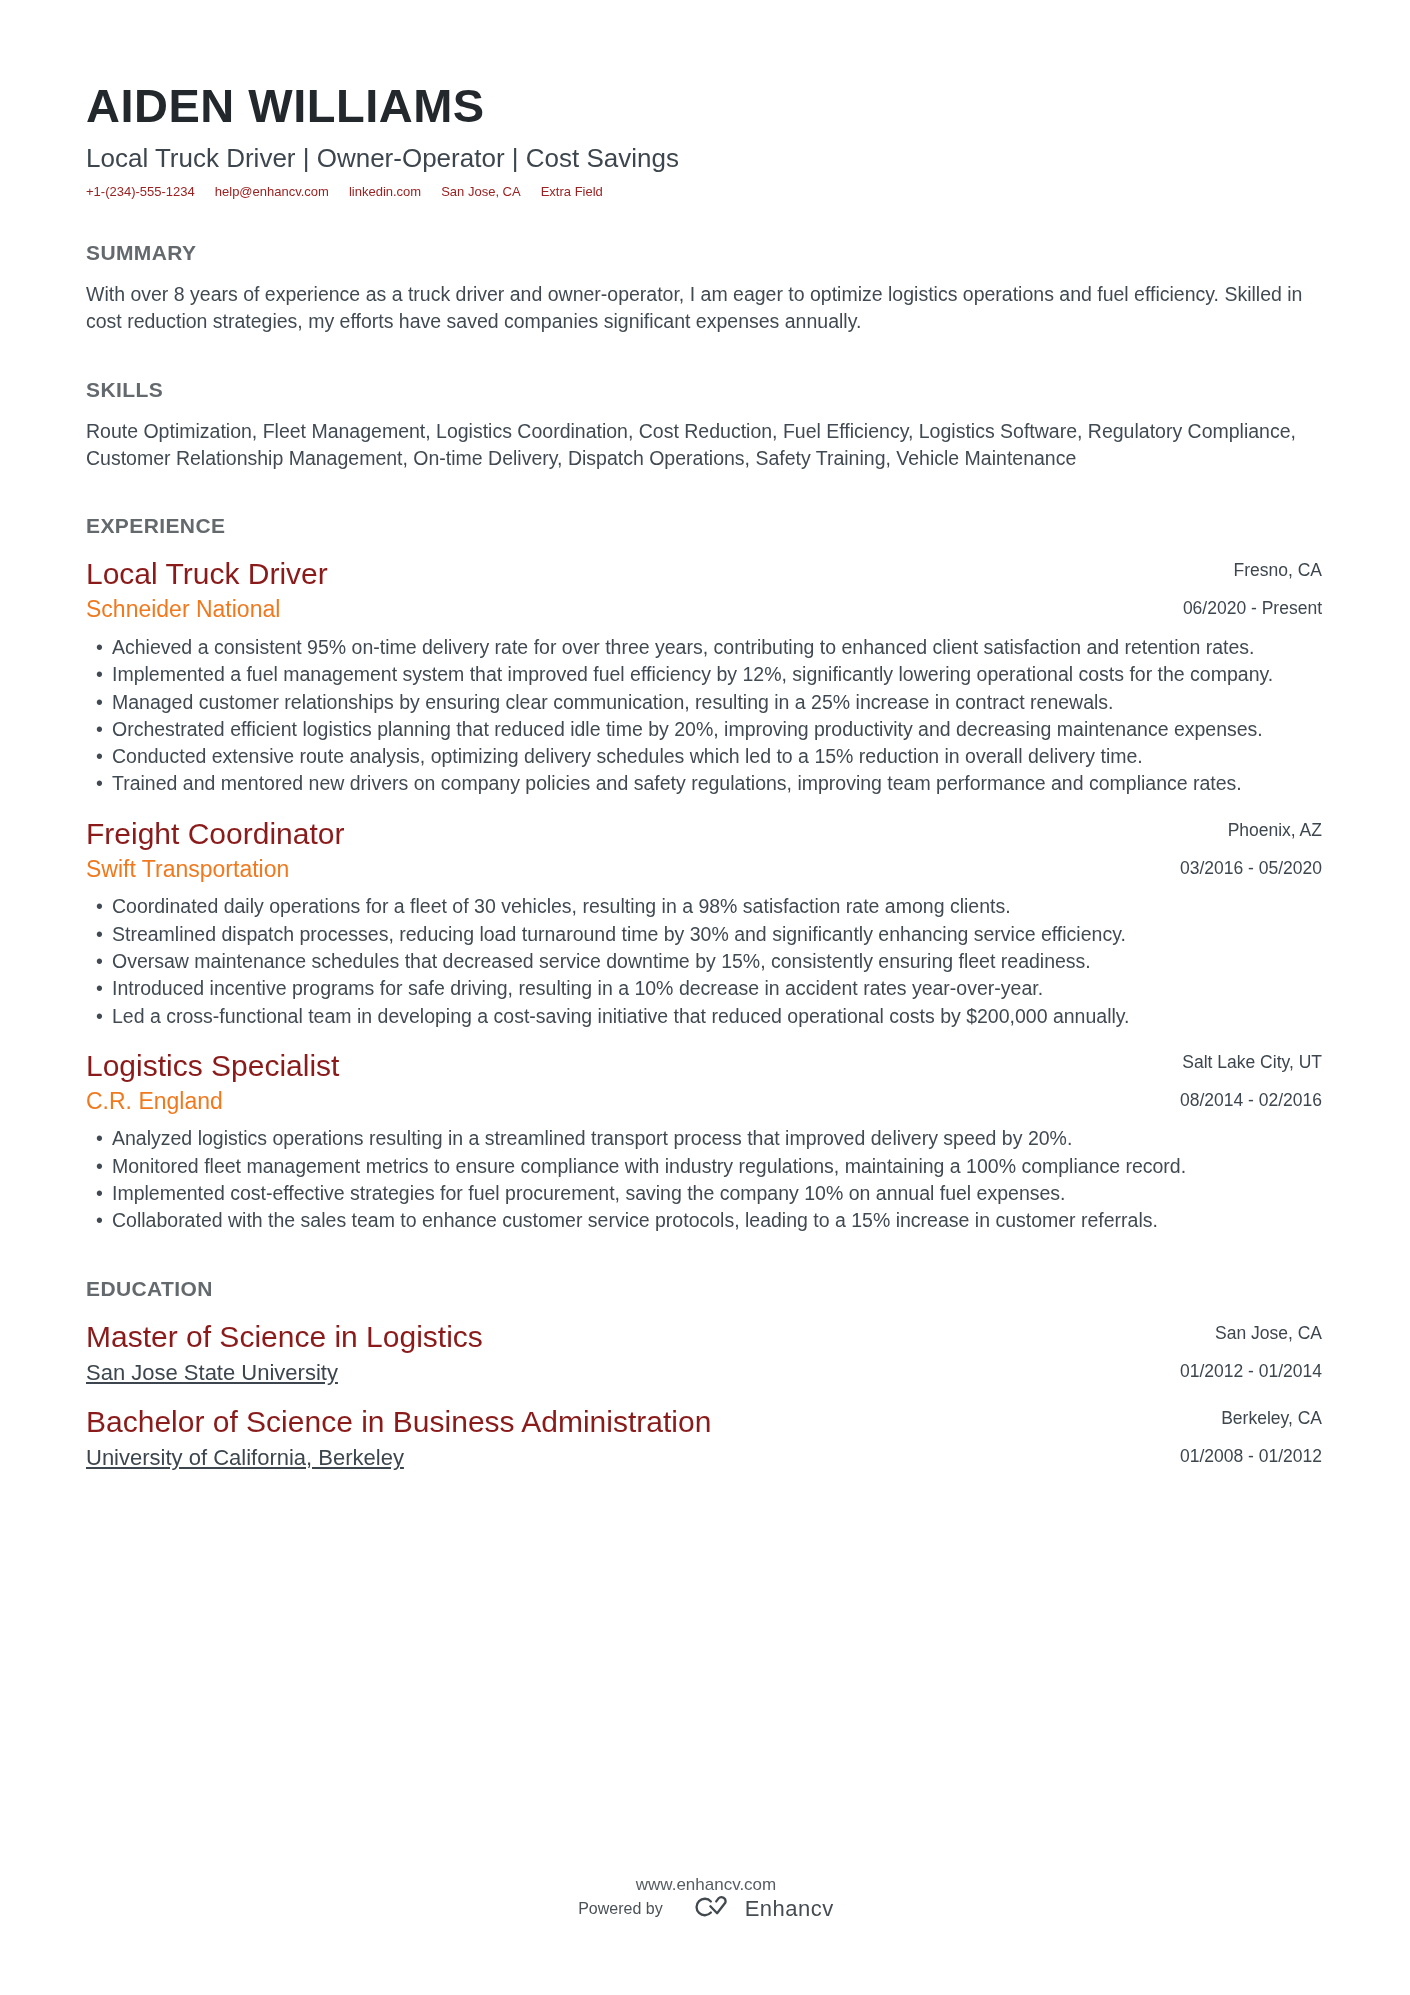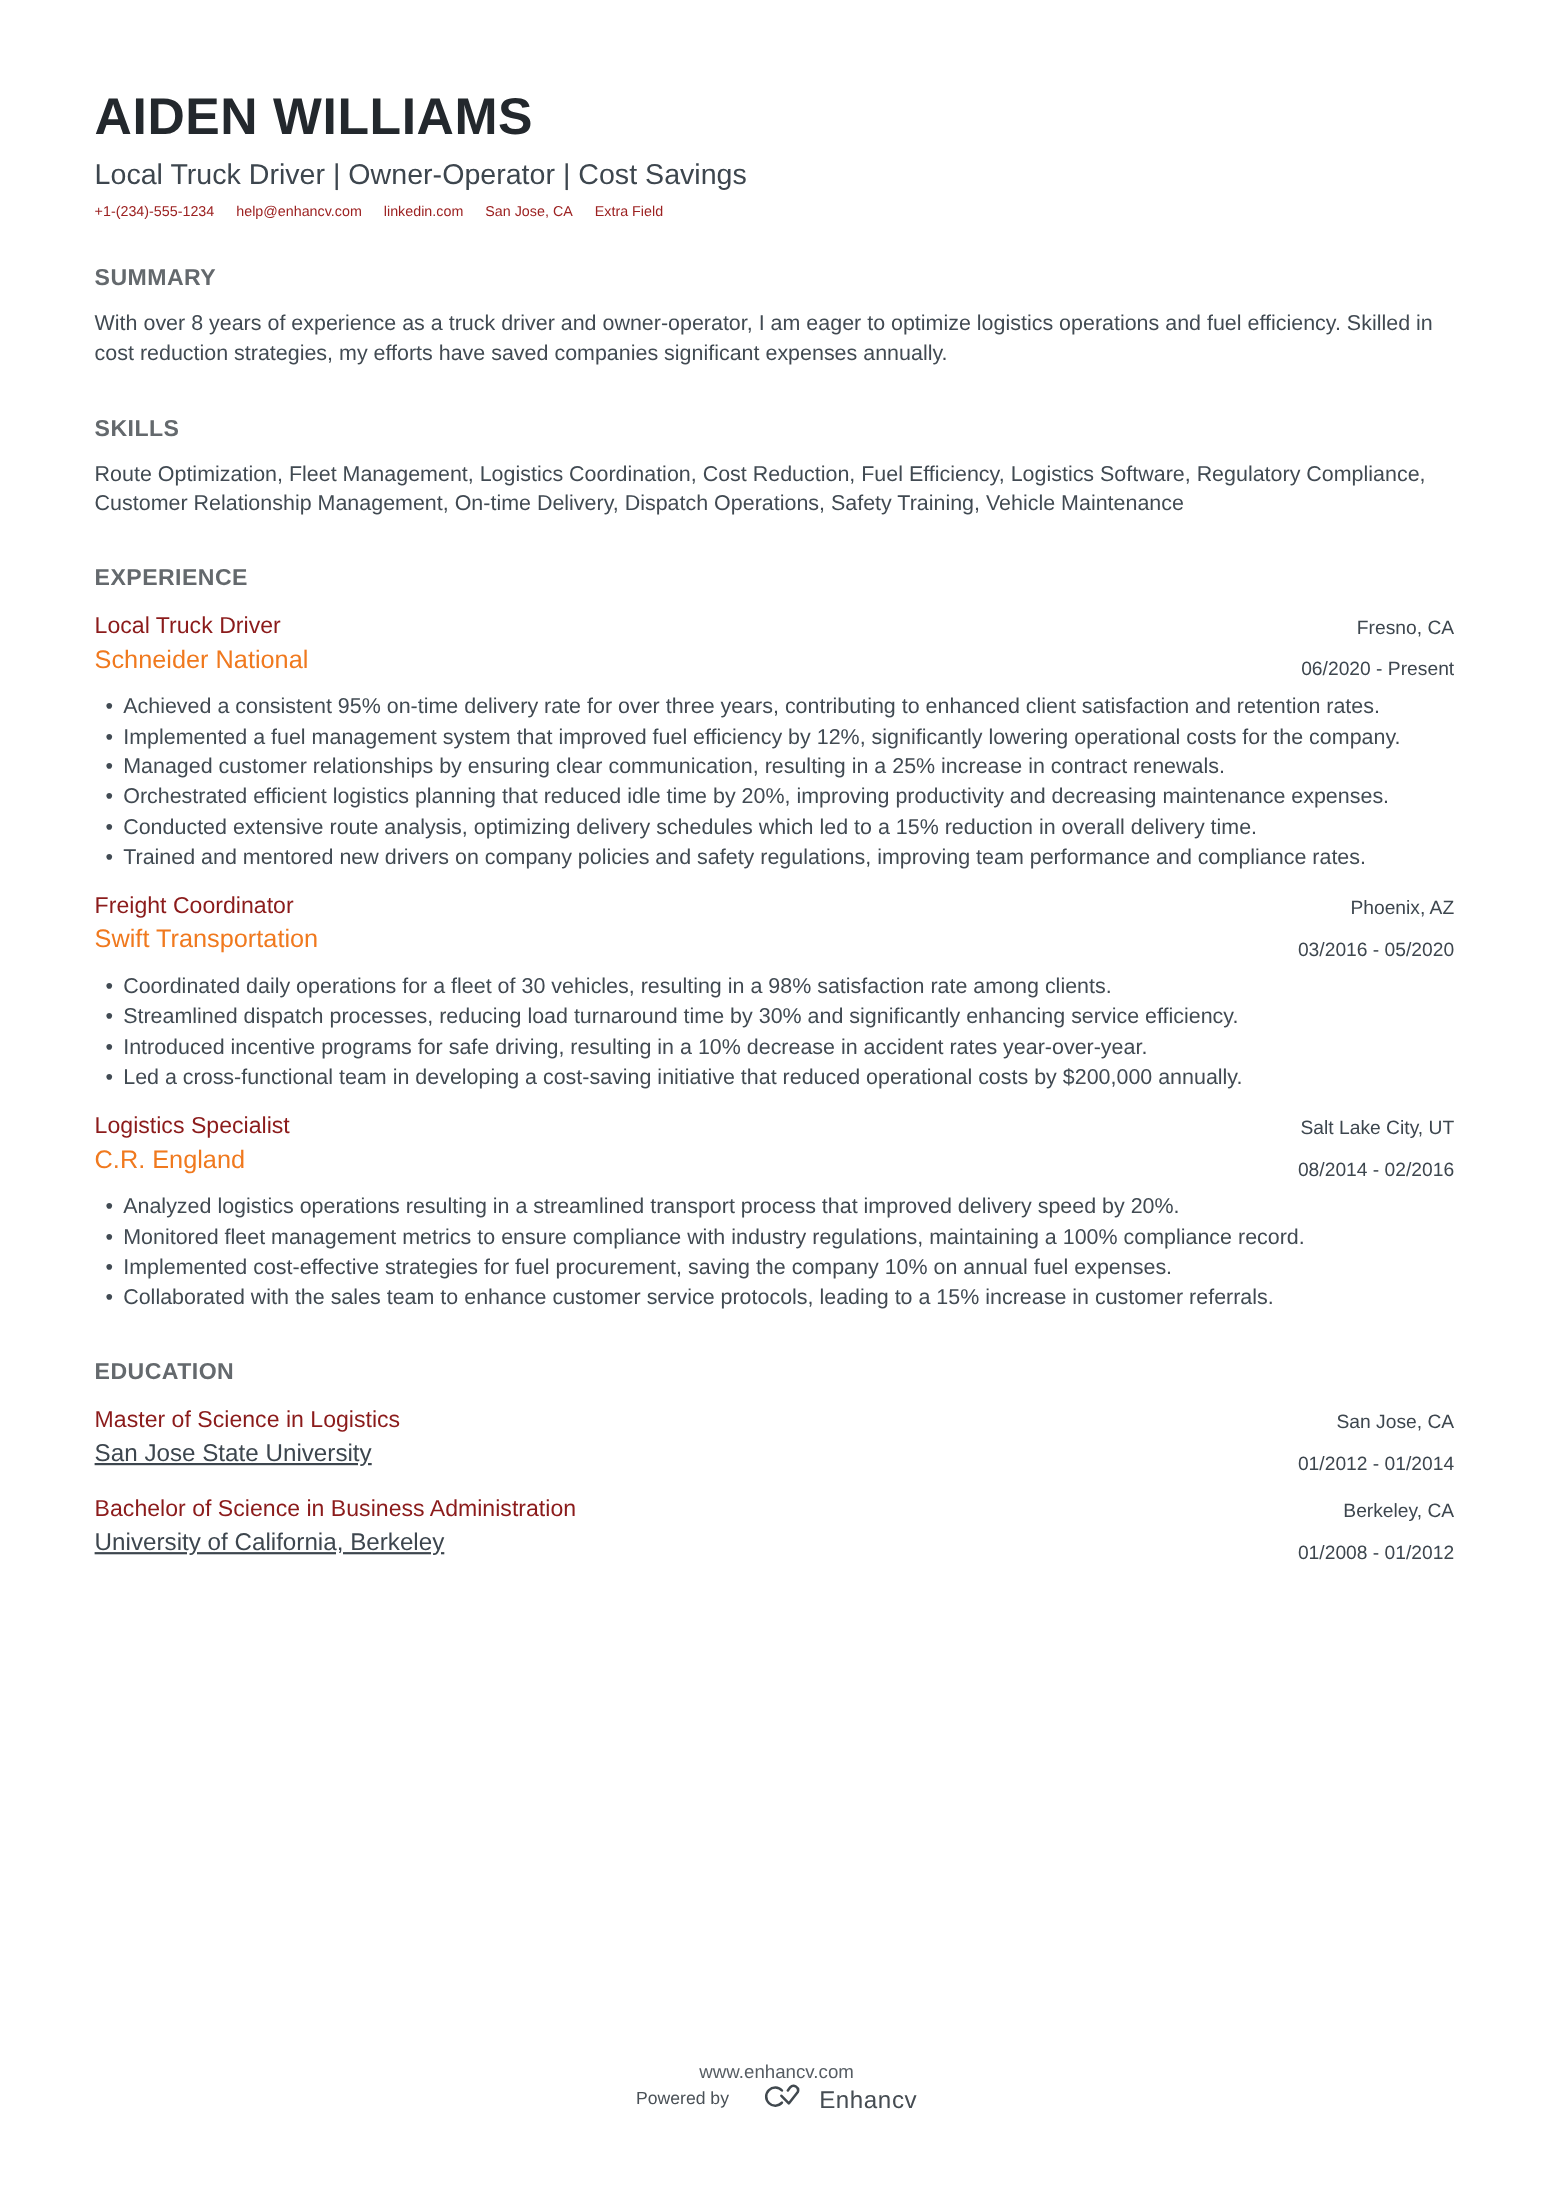--- a/index.html
+++ b/index.html
@@ -50,21 +50,21 @@
     color: #414a52;
   }
   
   .entry { margin-top: 18px; }
   .entry-head {
     display: flex;
     justify-content: space-between;
     align-items: flex-start;
   }
   .entry-title {
-    font-size: 21px;
+    font-size: 30px;
     font-weight: 500;
     color: #8b1b1b;
     line-height: 1.2;
   }
   .entry-company {
     margin-top: 4px;
     font-size: 23px;
     font-weight: 500;
     color: #f0791e;
     line-height: 1.2;
@@ -193,20 +193,21 @@
           <div class="entry-company">Swift Transportation</div>
         </div>
         <div class="entry-meta">
           <div class="meta-location">Phoenix, AZ</div>
           <div class="meta-dates">03/2016 - 05/2020</div>
         </div>
       </div>
       <ul class="bullets">
         <li>Coordinated daily operations for a fleet of 30 vehicles, resulting in a 98% satisfaction rate among clients.</li>
         <li>Streamlined dispatch processes, reducing load turnaround time by 30% and significantly enhancing service efficiency.</li>
+        <li>Oversaw maintenance schedules that decreased service downtime by 15%, consistently ensuring fleet readiness.</li>
         <li>Introduced incentive programs for safe driving, resulting in a 10% decrease in accident rates year-over-year.</li>
         <li>Led a cross-functional team in developing a cost-saving initiative that reduced operational costs by $200,000 annually.</li>
       </ul>
     </div>
 
     <div class="entry">
       <div class="entry-head">
         <div>
           <div class="entry-title">Logistics Specialist</div>
           <div class="entry-company">C.R. England</div>

